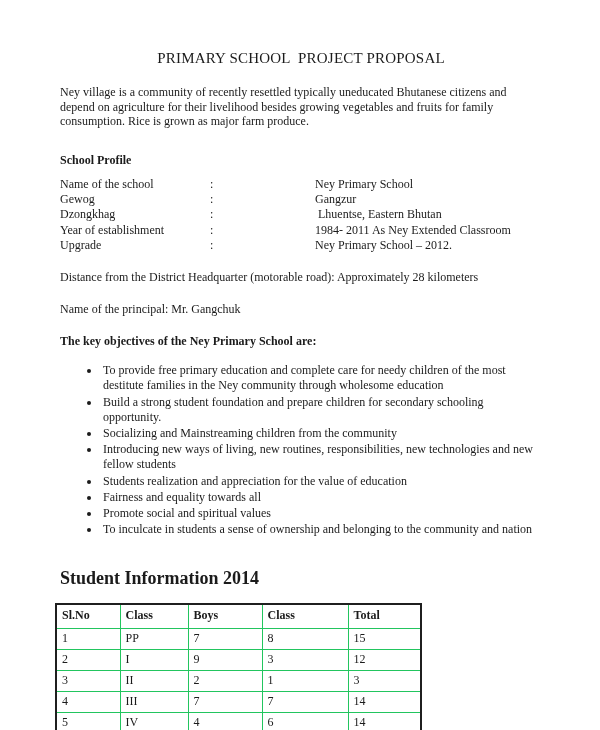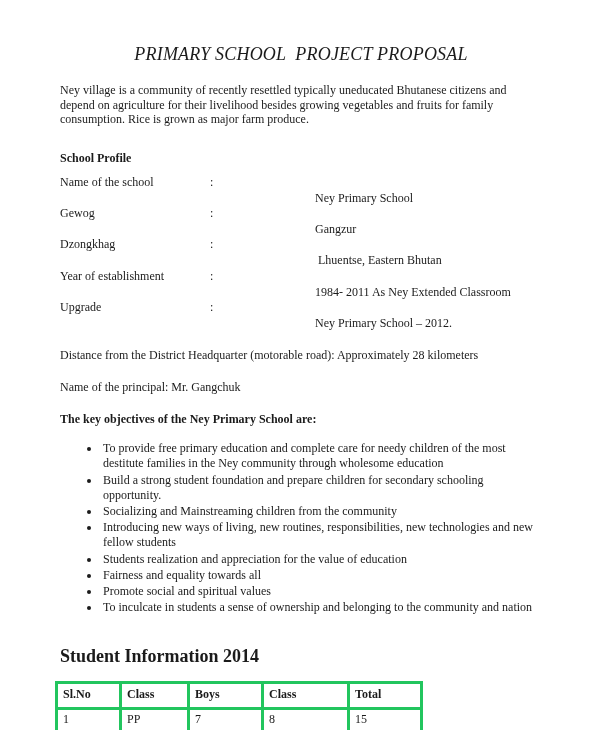--- a/index.html
+++ b/index.html
@@ -8,44 +8,43 @@
     width:600px; height:730px;
     box-sizing:border-box;
     padding:34px 58px 0 60px;
     background:#ffffff;
     color:#1b1b1b;
     font-family:"Liberation Serif", serif;
     font-size:12px;
     overflow:hidden;
   }
   .doc-title {
-    font-size:18px;
+    font-size:15px;
     font-weight:400;
     text-align:center;
-    margin:10px 0 18px 0;
+    margin:16px 0 18px 0;
     white-space:pre;
     letter-spacing:0.2px;
-    font-style:italic;
   }
   .intro {
     margin:0 0 24px 0;
     line-height:1.22;
   }
   .section-heading {
     font-size:12px;
     font-weight:700;
     margin:0 0 9px 0;
   }
   .profile-block { margin:0 0 17px 0; }
   .profile-row {
     display:grid;
     grid-template-columns:150px 105px 1fr;
     line-height:1.27;
   }
-  .profile-row .pv { white-space:pre-wrap;margin-top:16px; }
+  .profile-row .pv { white-space:pre-wrap; }
   .plain-line { margin:0 0 17px 0; line-height:1.25; }
   .objectives-heading {
     font-size:12px; font-weight:700;
     margin:3px 0 14px 0;
   }
   ul.objectives {
     margin:0; padding:0 0 0 41px;
     list-style:disc outside;
   }
   ul.objectives li {
@@ -58,21 +57,21 @@
     margin:30px 0 14px 0;
   }
   table.students {
     border-collapse:collapse;
     table-layout:fixed;
     width:365px;
     margin-left:-5px;
     border:2px solid #1f1f1f;
   }
   table.students th, table.students td {
-    border:3px solid #22c55e;
+    border:1px solid #22c55e;
     padding:2px 4px 3px 5px;
     text-align:left;
     vertical-align:middle;
     font-size:12px;
     overflow:hidden;
   }
   table.students thead th { height:18px; font-weight:700; }
   table.students tbody td { height:15px; }
 </style>
 </head>

